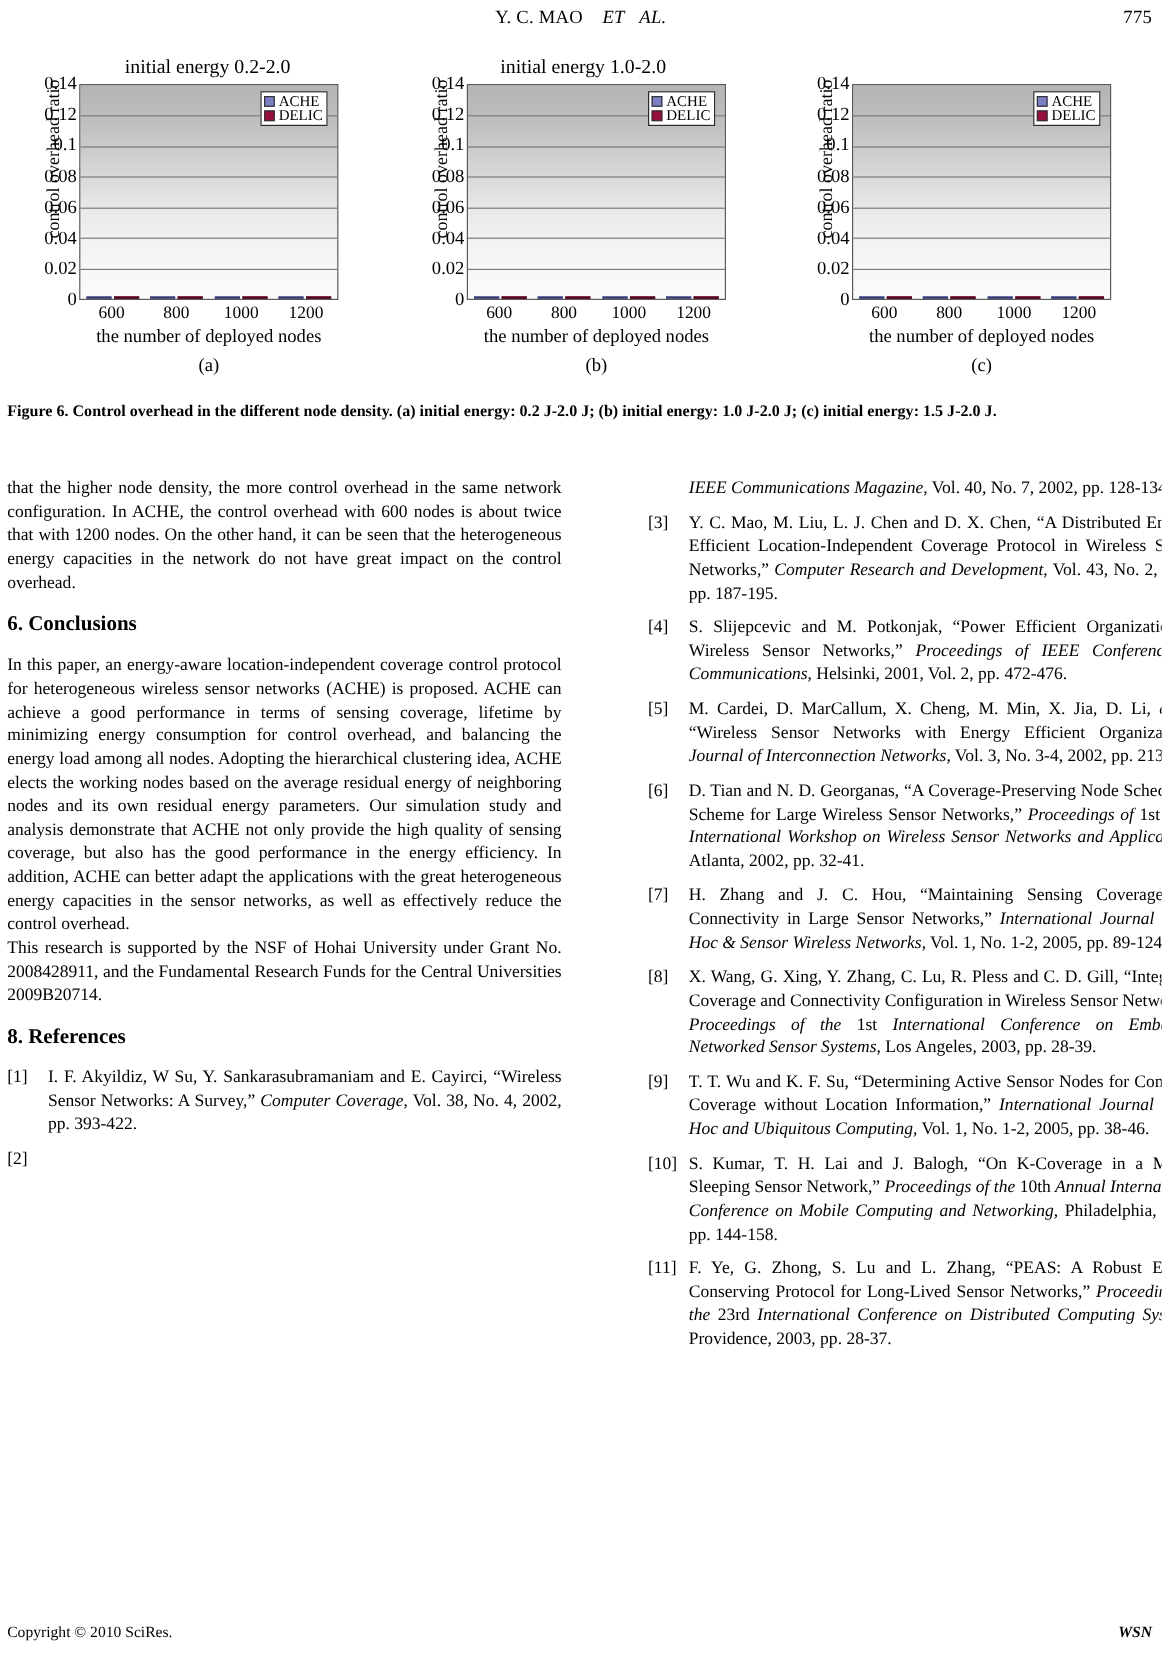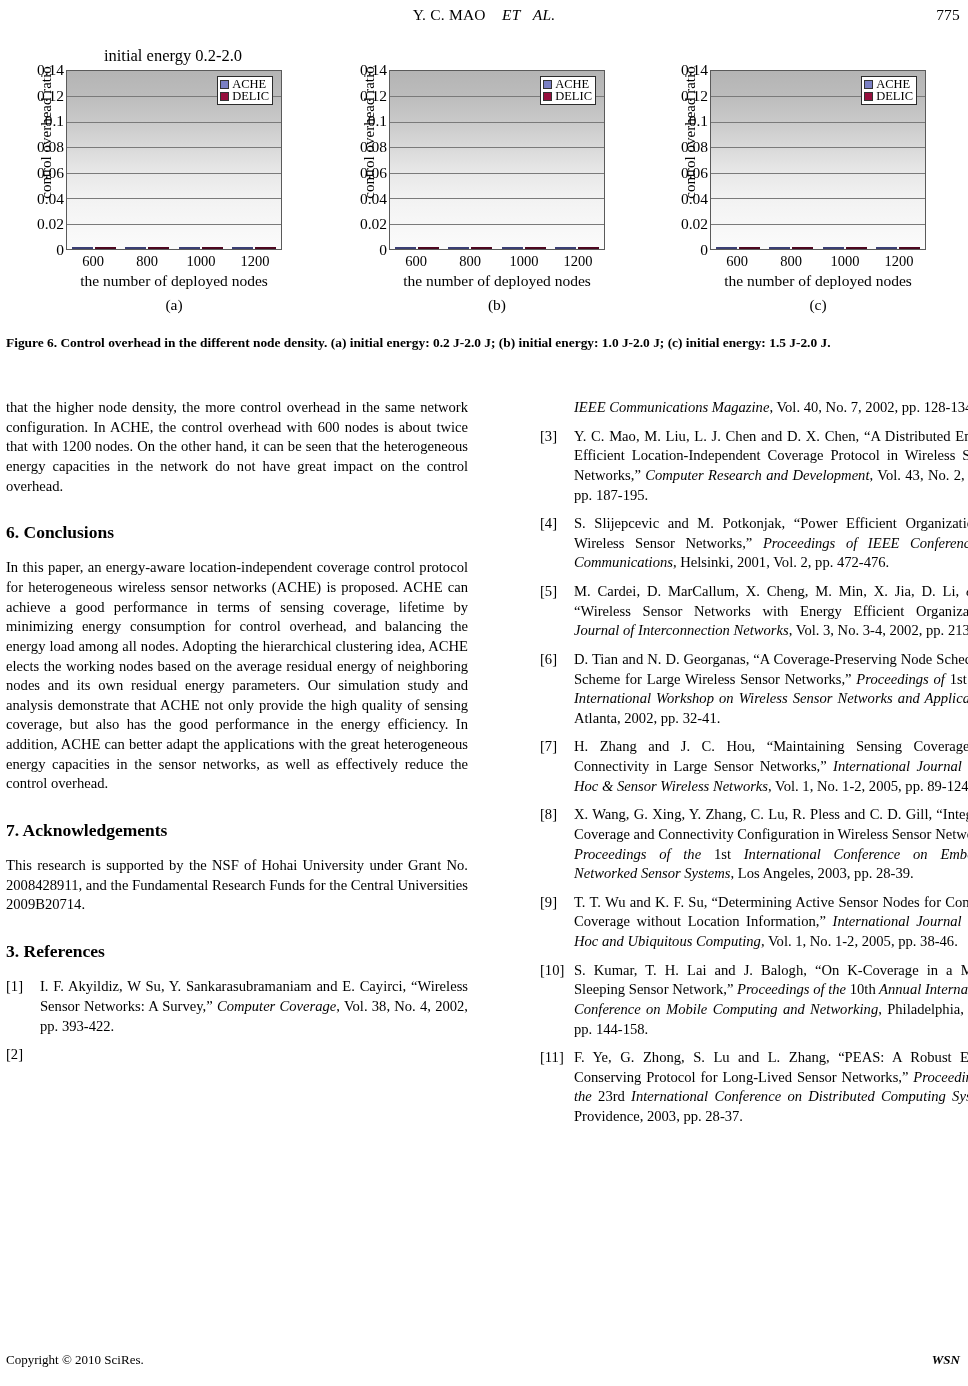--- a/index.html
+++ b/index.html
@@ -223,21 +223,21 @@
 
   .col p {
     margin: 0 0 0 0;
     text-align: justify;
   }
   .body-para { text-indent: 0; }
 
   h2.section {
     font-size: 17.5px;
     font-weight: bold;
-    margin: 27px 0 16px 0;
+    margin: 14px 0 16px 0;
     line-height: 1.1;
   }
 
   .ref {
     position: relative;
     padding-left: 34px;
     margin-bottom: 9px;
     text-align: justify;
   }
   .ref .num {
@@ -332,20 +332,21 @@
       <span>600</span>
       <span>800</span>
       <span>1000</span>
       <span>1200</span>
     </div>
     <div class="x-axis-title">the number of deployed nodes</div>
     <div class="panel-letter">(a)</div>
   </div>
 
   <div class="panel p-b">
+    <div class="panel-title">initial energy 1.0-2.0</div>
     <div class="y-axis-title">control overhead ratio</div>
     <div class="y-ticks">
       <span style="top:100%">0</span>
       <span style="top:85.7%">0.02</span>
       <span style="top:71.4%">0.04</span>
       <span style="top:57.1%">0.06</span>
       <span style="top:42.9%">0.08</span>
       <span style="top:28.6%">0.1</span>
       <span style="top:14.3%">0.12</span>
       <span style="top:0%">0.14</span>
@@ -456,24 +457,23 @@
 </div>
 
 <div class="caption">Figure 6. Control overhead in the different node density. (a) initial energy: 0.2 J-2.0 J; (b) initial energy: 1.0 J-2.0 J; (c) initial energy: 1.5 J-2.0 J.</div>
 
 <div class="col left">
   <p class="body-para">that the higher node density, the more control overhead in the same network configuration. In ACHE, the control overhead with 600 nodes is about twice that with 1200 nodes. On the other hand, it can be seen that the heterogeneous energy capacities in the network do not have great impact on the control overhead.</p>
 
   <h2 class="section">6. Conclusions</h2>
   <p class="body-para">In this paper, an energy-aware location-independent coverage control protocol for heterogeneous wireless sensor networks (ACHE) is proposed. ACHE can achieve a good performance in terms of sensing coverage, lifetime by minimizing energy consumption for control overhead, and balancing the energy load among all nodes. Adopting the hierarchical clustering idea, ACHE elects the working nodes based on the average residual energy of neighboring nodes and its own residual energy parameters. Our simulation study and analysis demonstrate that ACHE not only provide the high quality of sensing coverage, but also has the good performance in the energy efficiency. In addition, ACHE can better adapt the applications with the great heterogeneous energy capacities in the sensor networks, as well as effectively reduce the control overhead.</p>
 
-  <h2 class="section">7. Acknowledgements</h2>
   <p class="body-para">This research is supported by the NSF of Hohai University under Grant No. 2008428911, and the Fundamental Research Funds for the Central Universities 2009B20714.</p>
 
-  <h2 class="section">3. References</h2>
+  <h2 class="section">8. References</h2>
 
   <div class="ref">
     <span class="num">[1]</span><span>I. F. Akyildiz, W Su, Y. Sankarasubramaniam and E. Cayirci, “Wireless Sensor Networks: A Survey,” </span><i>Computer Coverage</i><span>, Vol. 38, No. 4, 2002, pp. 393-422.</span>
   </div>
 
   <div class="ref">
     <span class="num">[2]</span>
   </div>
 </div>
 

